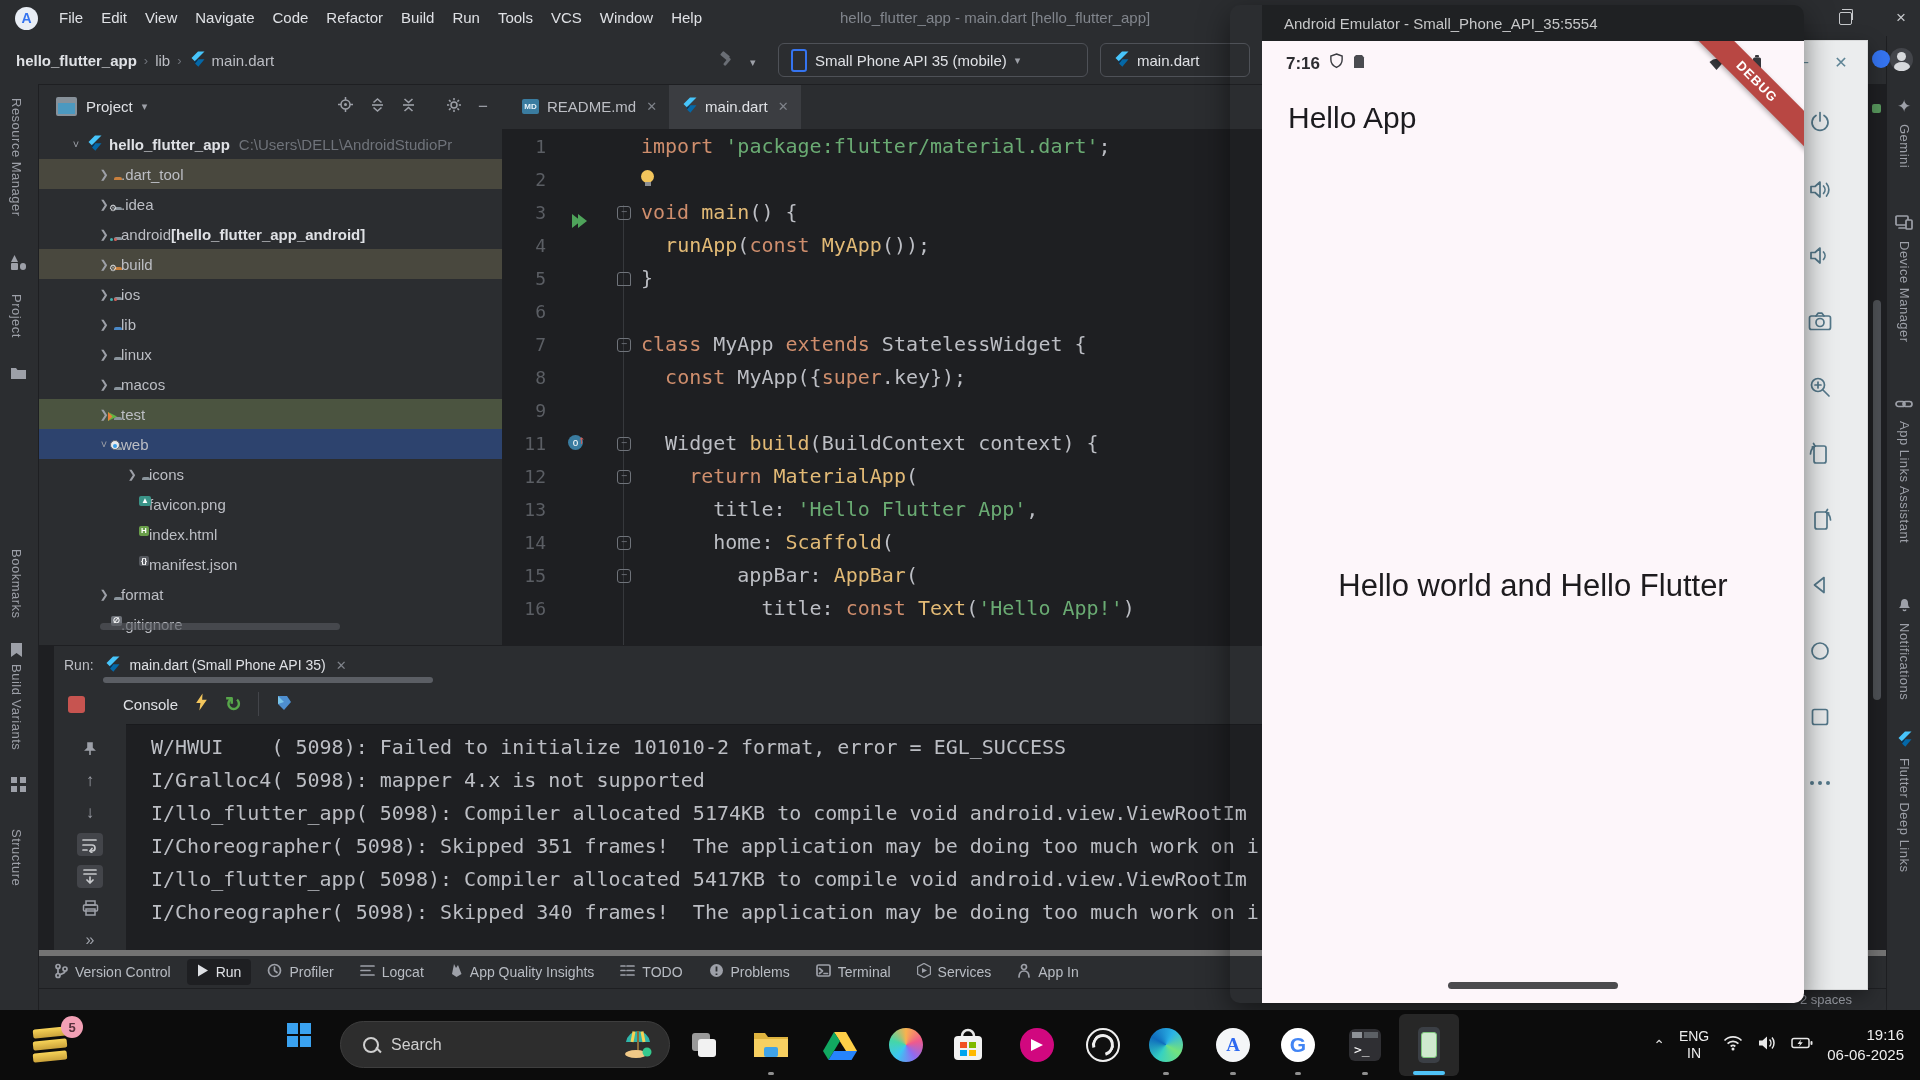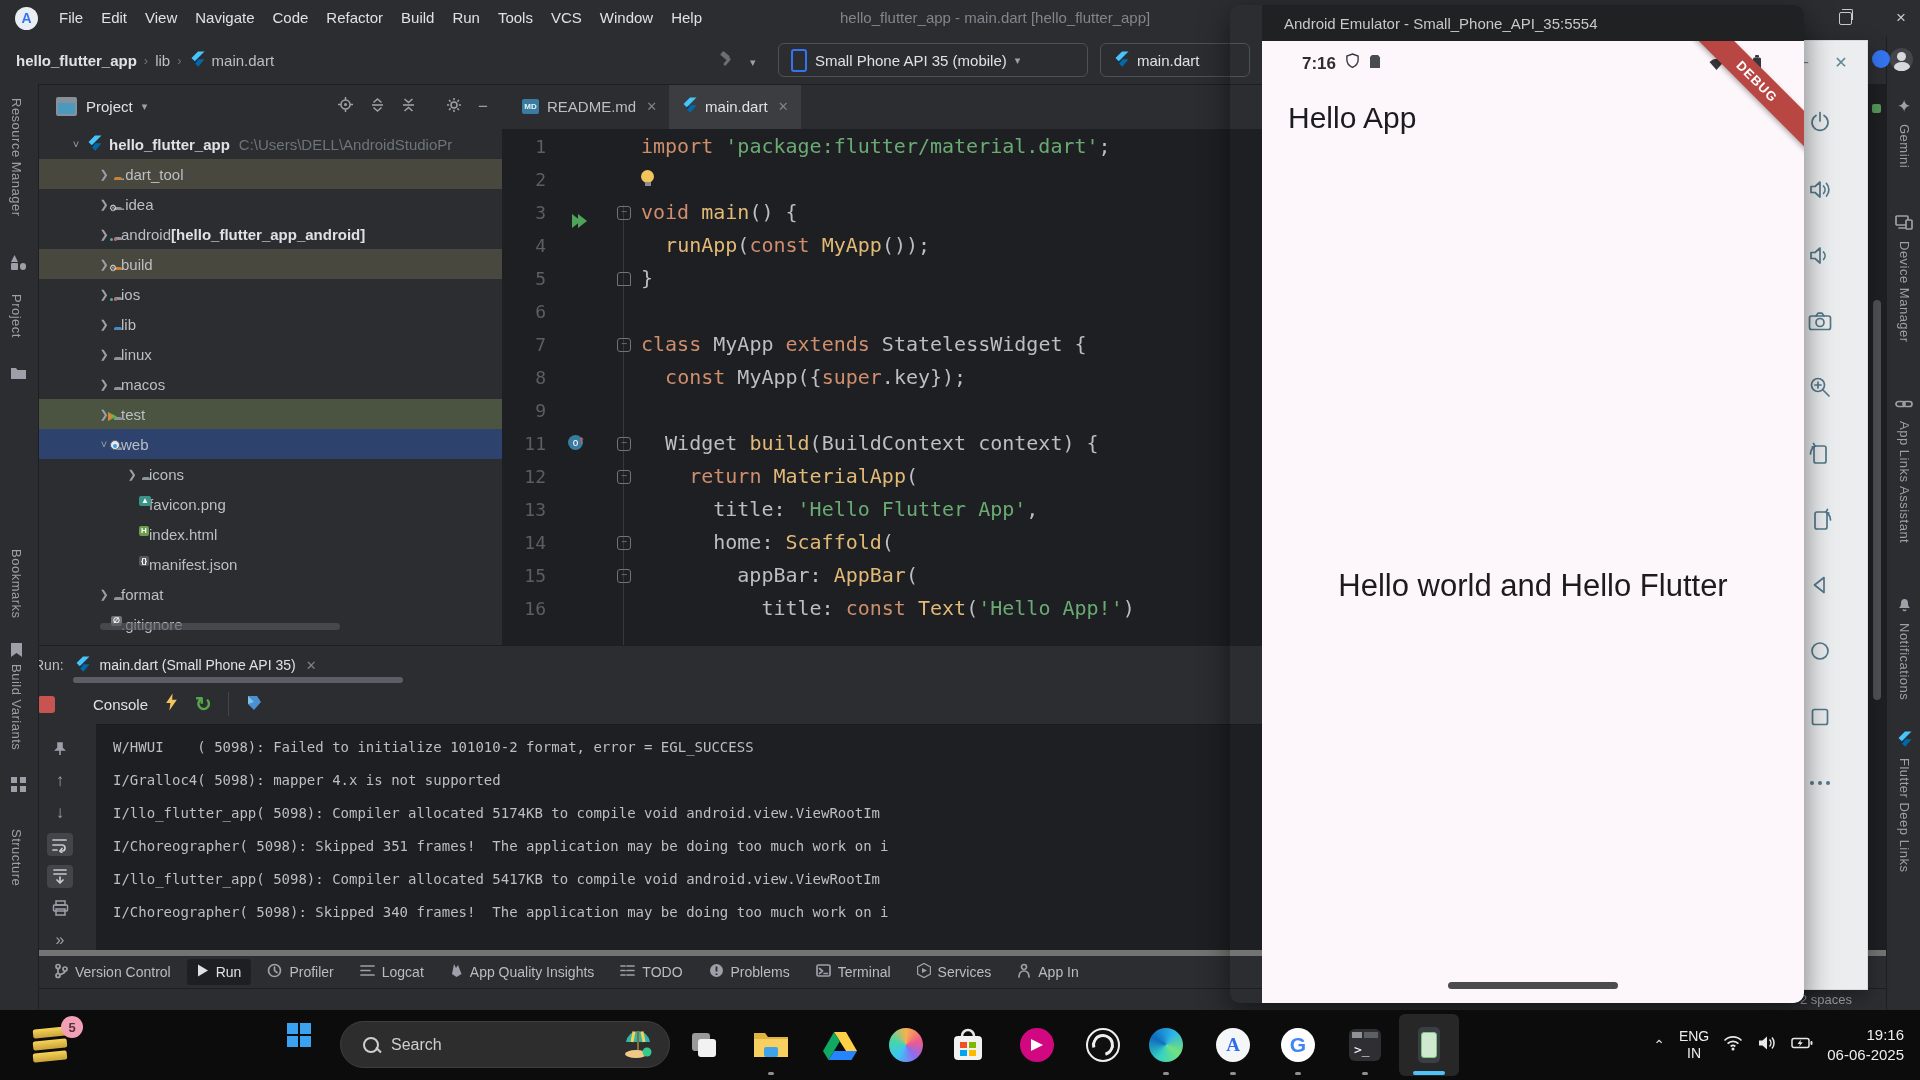--- a/index.html
+++ b/index.html
@@ -61,27 +61,27 @@
   .kw{color:#cf8e6d}.s{color:#6aab73}.fn{color:#e2ba76}.d{color:#bcbec4}.an{color:#b3ae60}
   .fold{position:absolute;left:115px;top:10px;width:12px;height:12px;border:1px solid #6f737a;border-radius:3px;color:#6f737a;font-size:10px;line-height:10px;text-align:center;}
   .runarrows{position:absolute;left:70px;top:9px;}
   .runarrows i{display:inline-block;width:0;height:0;border-left:9px solid #4fa45b;border-top:7px solid transparent;border-bottom:7px solid transparent;margin-right:-3px;}
   .bulb{position:absolute;left:139px;top:7px;width:13px;height:13px;border-radius:50%;background:#f2c55c;}
   .bulb:after{content:"";position:absolute;left:3.5px;top:12px;width:6px;height:4px;background:#8a8d92;}
   .ovr{position:absolute;left:66px;top:8px;width:15px;height:15px;border-radius:50%;background:#3a7ca0;color:#fff;font-size:10px;line-height:15px;text-align:center;}
   .ovr:after{content:"↑";position:absolute;left:10px;top:-2px;color:#d1605a;font-size:12px;}
   .foldline{position:absolute;left:121px;top:75px;width:1px;height:486px;background:#36383c;}
   
-  #runpanel{left:24px;top:645px;width:1748px;height:305px;background:#2b2d30;border-top:1px solid #1e1f22;}
+  #runpanel{left:54px;top:645px;width:1748px;height:305px;background:#2b2d30;border-top:1px solid #1e1f22;}
   #run-header{position:relative;height:38px;display:flex;align-items:center;gap:10px;padding-left:10px;font-size:14px;}
   #run-tabline{position:absolute;left:49px;top:31px;width:330px;height:6px;border-radius:3px;background:#5b5e64;}
   #run-toolbar{position:relative;height:40px;display:flex;align-items:center;gap:16px;padding-left:12px;}
   .stopbtn{width:17px;height:17px;background:#c75450;border-radius:3px;}
   #console{position:absolute;left:72px;top:78px;right:0;bottom:0;background:#1e1f22;border-top:1px solid #191a1d;
-           font-family:"DejaVu Sans Mono",monospace;font-size:14px;color:#bcbec4;white-space:pre;overflow:hidden;padding:6px 0 0 17px;}
+           font-family:"DejaVu Sans Mono",monospace;font-size:20px;color:#bcbec4;white-space:pre;overflow:hidden;padding:6px 0 0 25px;}
   #console .con-line{line-height:33px;}
   #con-gutter{position:absolute;left:0;top:78px;width:72px;bottom:0;display:flex;flex-direction:column;align-items:center;gap:9px;padding-top:14px;color:#9da0a8;}
   .gut-box{width:26px;height:26px;border-radius:4px;display:flex;align-items:center;justify-content:center;}
   .gut-box.on{background:#43454a;}
   
   #bottombar{left:0;top:950px;width:1920px;height:38px;background:#2b2d30;border-top:6px solid #737373;display:flex;align-items:center;gap:6px;padding-left:44px;box-sizing:border-box;}
   .bb-item{display:flex;align-items:center;gap:7px;font-size:14px;color:#b8bcc3;padding:5px 10px;border-radius:4px;}
   .bb-item.active{background:#1e1f22;color:#dfe1e5;}
   
   #statusbar{left:0;top:988px;width:1920px;height:22px;background:#2b2d30;border-top:1px solid #1e1f22;font-size:13px;color:#9da0a8;}
@@ -93,21 +93,21 @@
   .rs-item{position:absolute;left:0;width:34px;display:flex;flex-direction:column;align-items:center;gap:7px;color:#9da0a8;}
   .rs-label{writing-mode:vertical-rl;font-size:13px;letter-spacing:.5px;}
   #avatar{position:absolute;left:1890px;top:48px;width:23px;height:23px;border-radius:50%;background:#43454a;z-index:4;overflow:hidden;}
   #avatar:before{content:"";position:absolute;left:7px;top:4px;width:9px;height:9px;border-radius:50%;background:#d7d9dc;}
   #avatar:after{content:"";position:absolute;left:3.5px;top:14px;width:16px;height:10px;border-radius:50%;background:#d7d9dc;}
   #bluedot{position:absolute;left:1872px;top:50px;width:18px;height:18px;border-radius:50%;background:#3574f0;z-index:3;}
   
   #emu{left:1230px;top:5px;width:542px;height:998px;border-radius:10px;overflow:hidden;z-index:10;box-shadow:0 10px 30px rgba(0,0,0,.5);padding-left:32px;}
   #emu-titlebar{height:36px;background:#1f2123;display:flex;align-items:center;padding-left:22px;font-size:15px;color:#c7c8c9;}
   #emu-screen{position:relative;height:962px;background:#fdf6fa;color:#1d1b1e;overflow:hidden;}
-  #emu-status{position:absolute;left:40px;top:12px;display:flex;align-items:center;gap:9px;font-size:17px;font-weight:bold;color:#2d2d31;}
+  #emu-status{position:absolute;left:24px;top:12px;display:flex;align-items:center;gap:9px;font-size:17px;font-weight:bold;color:#2d2d31;}
   #emu-status-r{position:absolute;right:42px;top:14px;display:flex;align-items:center;gap:7px;}
   #debug-ribbon{position:absolute;right:-58px;top:28px;width:210px;transform:rotate(45deg);background:#b84743;color:#fff;
       font-weight:bold;font-size:13px;letter-spacing:1px;text-align:center;padding:5px 0;box-shadow:0 2px 5px rgba(0,0,0,.3);}
   #emu-appbar-title{position:absolute;left:26px;top:60px;font-size:30px;color:#1c1b1f;}
   #emu-body{position:absolute;left:0;right:0;top:527px;text-align:center;font-size:31px;color:#1d1b1e;}
   #emu-gesture{position:absolute;left:50%;transform:translateX(-50%);bottom:14px;width:170px;height:7px;border-radius:4px;background:#1f2023;opacity:.8;}
   
   #emutb{left:1772px;top:40px;width:96px;height:950px;background:#ebedee;border:1px solid #d8dadb;box-sizing:border-box;z-index:9;
          display:flex;flex-direction:column;align-items:center;box-shadow:0 6px 18px rgba(0,0,0,.35);}
   #emutb-win{display:flex;gap:26px;margin:12px 0 18px 0;color:#5f8596;font-size:16px;}

